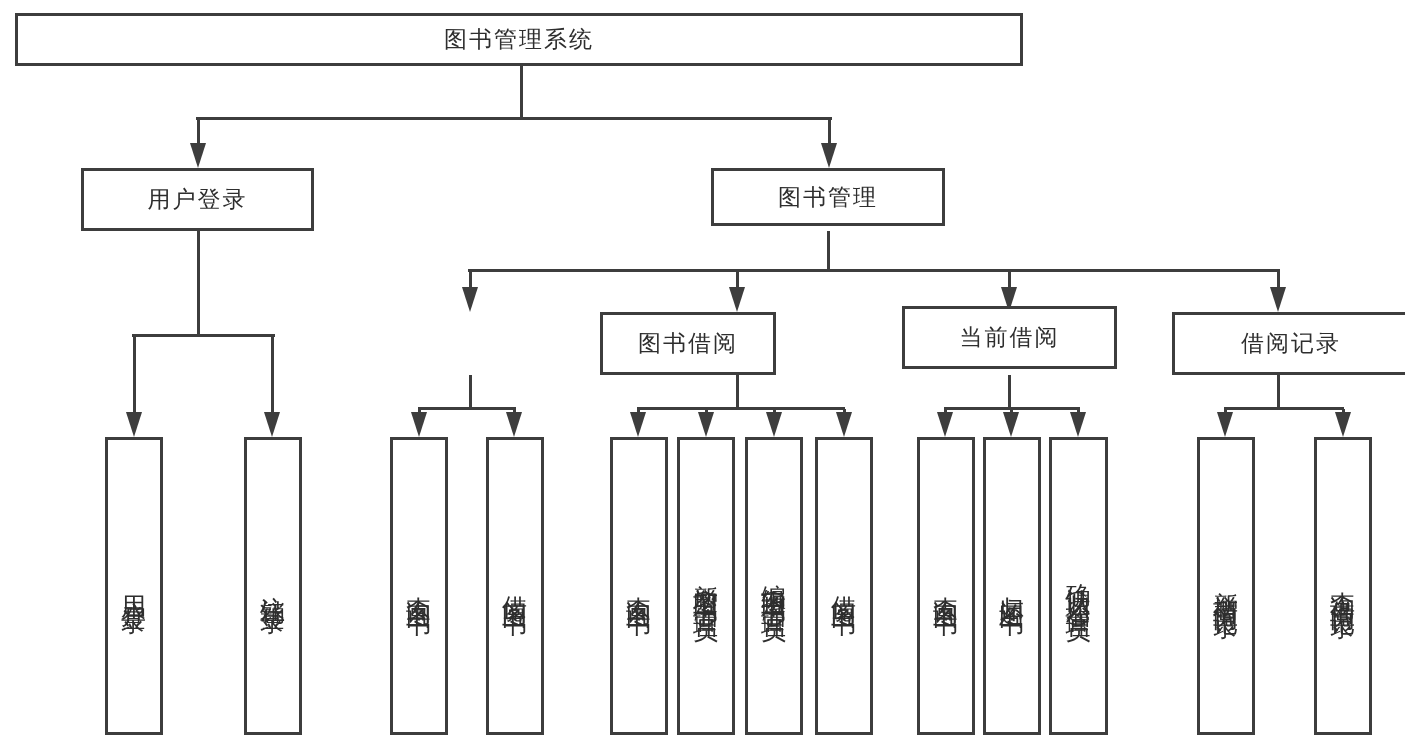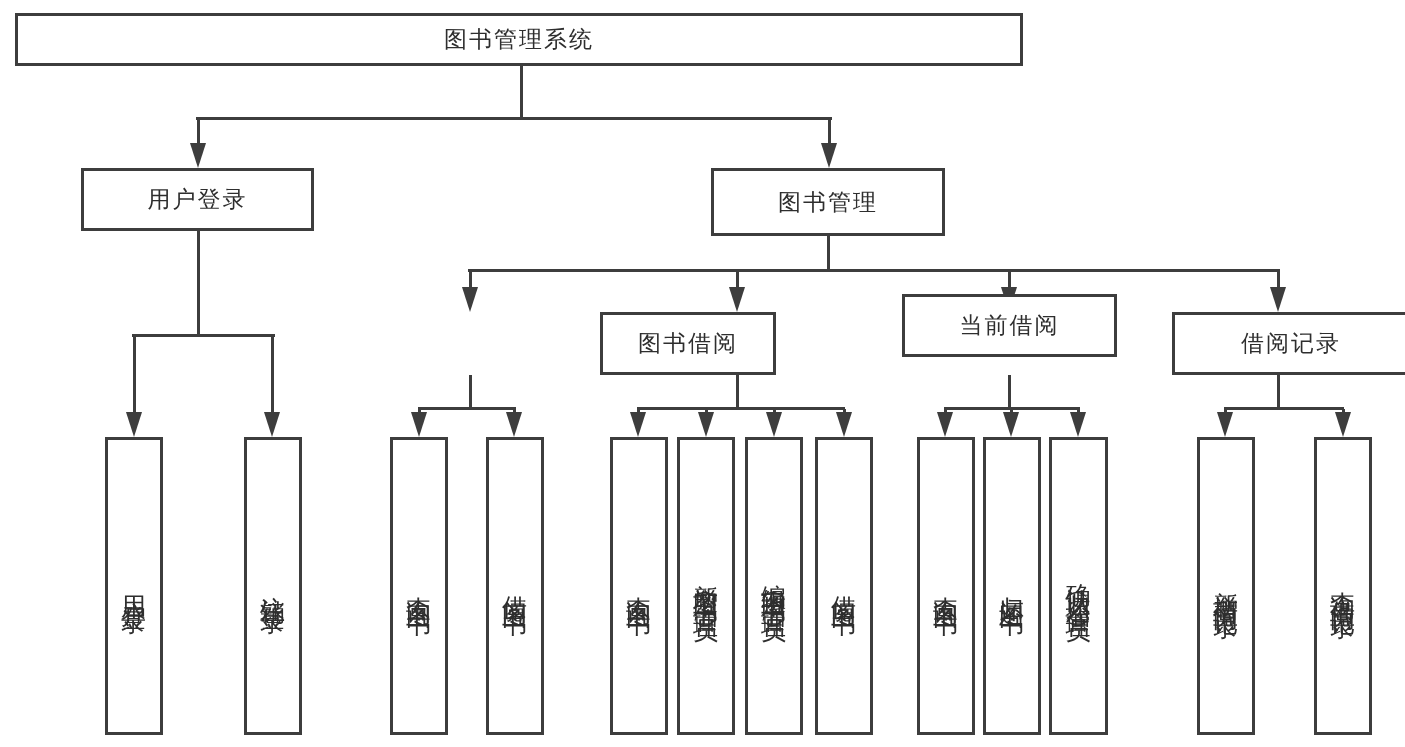--- a/index.html
+++ b/index.html
@@ -93,28 +93,28 @@
   <div class="vline" style="left:1342px;top:409px;height:6px"></div>
   <div class="arrow" style="left:1335px;top:412px"></div>
 
   <div class="box" style="left:15px;top:13px;width:1008px;height:53px">
     <span class="hlabel">图书管理系统</span>
   </div>
 
   <div class="box" style="left:81px;top:168px;width:233px;height:63px">
     <span class="hlabel">用户登录</span>
   </div>
-  <div class="box" style="left:711px;top:168px;width:234px;height:68px">
+  <div class="box" style="left:711px;top:168px;width:234px;height:58px">
     <span class="hlabel">图书管理</span>
   </div>
 
   <div class="box" style="left:600px;top:312px;width:176px;height:63px">
     <span class="hlabel">图书借阅</span>
   </div>
-  <div class="box" style="left:902px;top:294px;width:215px;height:63px">
+  <div class="box" style="left:902px;top:306px;width:215px;height:63px">
     <span class="hlabel">当前借阅</span>
   </div>
   <div class="box" style="left:1172px;top:312px;width:238px;height:63px">
     <span class="hlabel">借阅记录</span>
   </div>
 
   <div class="box" style="left:105px;top:437px;width:58px;height:298px">
     <span class="vtext">用户登录</span>
   </div>
   <div class="box" style="left:244px;top:437px;width:58px;height:298px">

